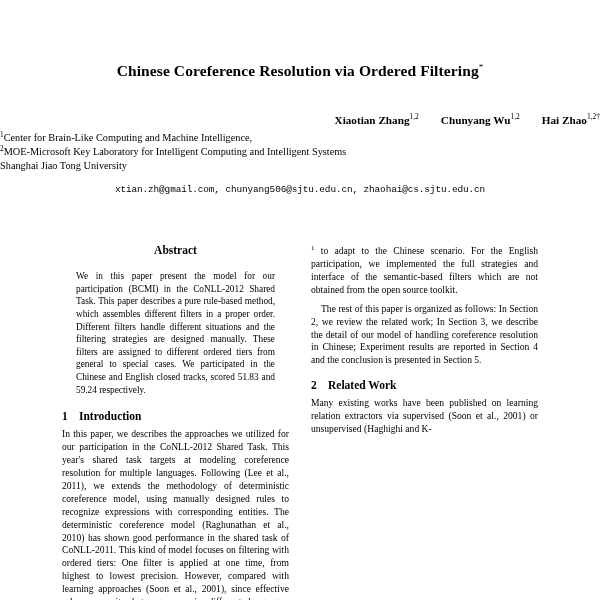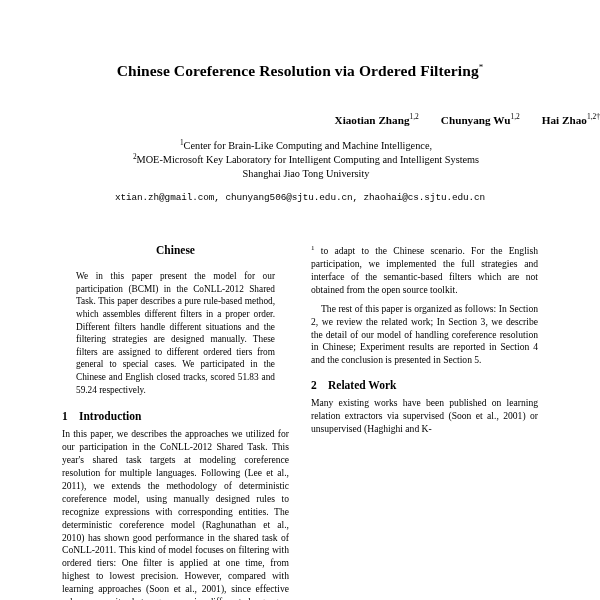--- a/index.html
+++ b/index.html
@@ -47,25 +47,23 @@
   .authors .gap {
     display: inline-block;
     width: 22px;
   }
   .authors sup {
     font-size: 7.5px;
     font-weight: normal;
     vertical-align: super;
   }
   .affil {
-    text-align: center;
     font-size: 10.3px;
     line-height: 1.28;
-    margin-top: 12px;
-    padding-left: 12px;
+    margin-top: 4px;
   }
   .affil div sup {
     font-size: 7.3px;
     vertical-align: super;
   }
   .emails {
     text-align: center;
     font-family: "Liberation Mono", monospace;
     font-size: 9.4px;
     margin-top: 12px;
@@ -135,21 +133,21 @@
     <div><sup>1</sup><span>Center for Brain-Like Computing and Machine Intelligence,</span></div>
     <div><sup>2</sup><span>MOE-Microsoft Key Laboratory for Intelligent Computing and Intelligent Systems</span></div>
     <div><span>Shanghai Jiao Tong University</span></div>
   </div>
 
   <div class="emails">xtian.zh@gmail.com, chunyang506@sjtu.edu.cn, zhaohai@cs.sjtu.edu.cn</div>
 
   <div class="columns">
 
     <div class="col">
-      <h2 class="abstract-head">Chinese</h2>
+      <h2 class="abstract-head">Abstract</h2>
       <p class="abstract-text">We in this paper present the model for our participation (BCMI) in the CoNLL-2012 Shared Task. This paper describes a pure rule-based method, which assembles different filters in a proper order. Different filters handle different situations and the filtering strategies are designed manually. These filters are assigned to different ordered tiers from general to special cases. We participated in the Chinese and English closed tracks, scored 51.83 and 59.24 respectively.</p>
 
       <h2 class="section-head"><span class="num">1</span><span>Introduction</span></h2>
       <p class="body-text">In this paper, we describes the approaches we utilized for our participation in the CoNLL-2012 Shared Task. This year's shared task targets at modeling coreference resolution for multiple languages. Following (Lee et al., 2011), we extends the methodology of deterministic coreference model, using manually designed rules to recognize expressions with corresponding entities. The deterministic coreference model (Raghunathan et al., 2010) has shown good performance in the shared task of CoNLL-2011. This kind of model focuses on filtering with ordered tiers: One filter is applied at one time, from highest to lowest precision. However, compared with learning approaches (Soon et al., 2001), since effective rules are quite heterogeneous in different languages, several filtering methods should be redesigned when different languages are considered. We modified the original Stanford English coreference system</p>
 
     </div>
 
     <div class="col">
       <p class="body-text sup-ref"><sup>1</sup><span> to adapt to the Chinese scenario. For the English participation, we implemented the full strategies and interface of the semantic-based filters which are not obtained from the open source toolkit.</span></p>
       <p class="body-text">The rest of this paper is organized as follows: In Section 2, we review the related work; In Section 3, we describe the detail of our model of handling coreference resolution in Chinese; Experiment results are reported in Section 4 and the conclusion is presented in Section 5.</p>

